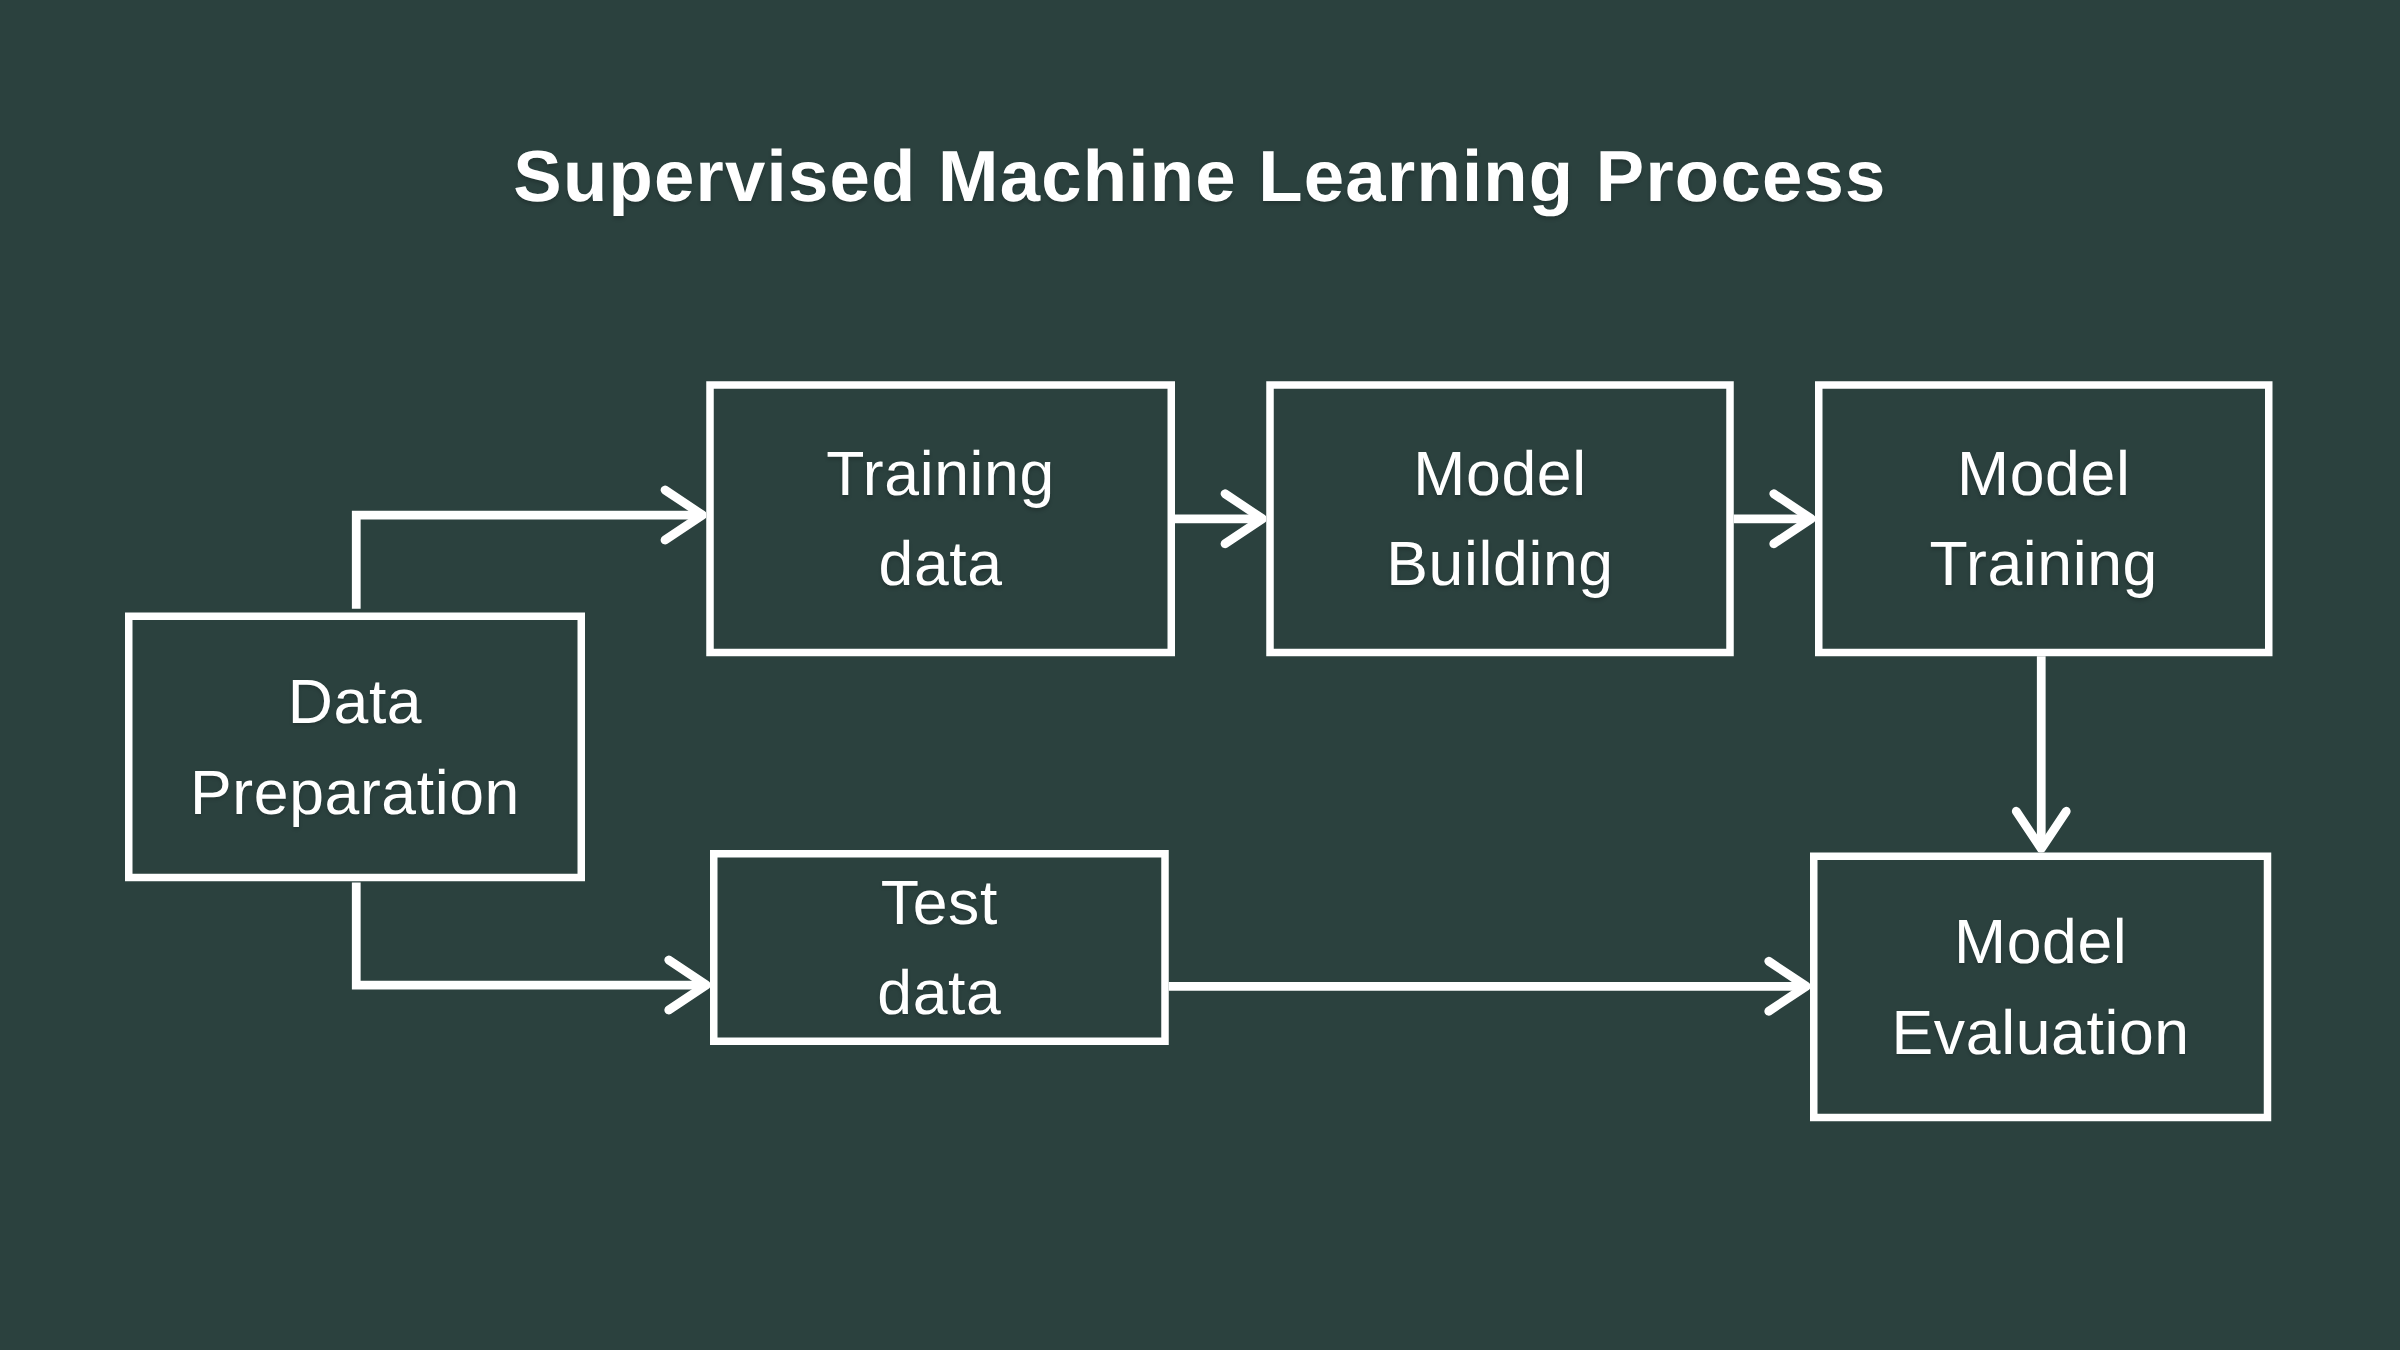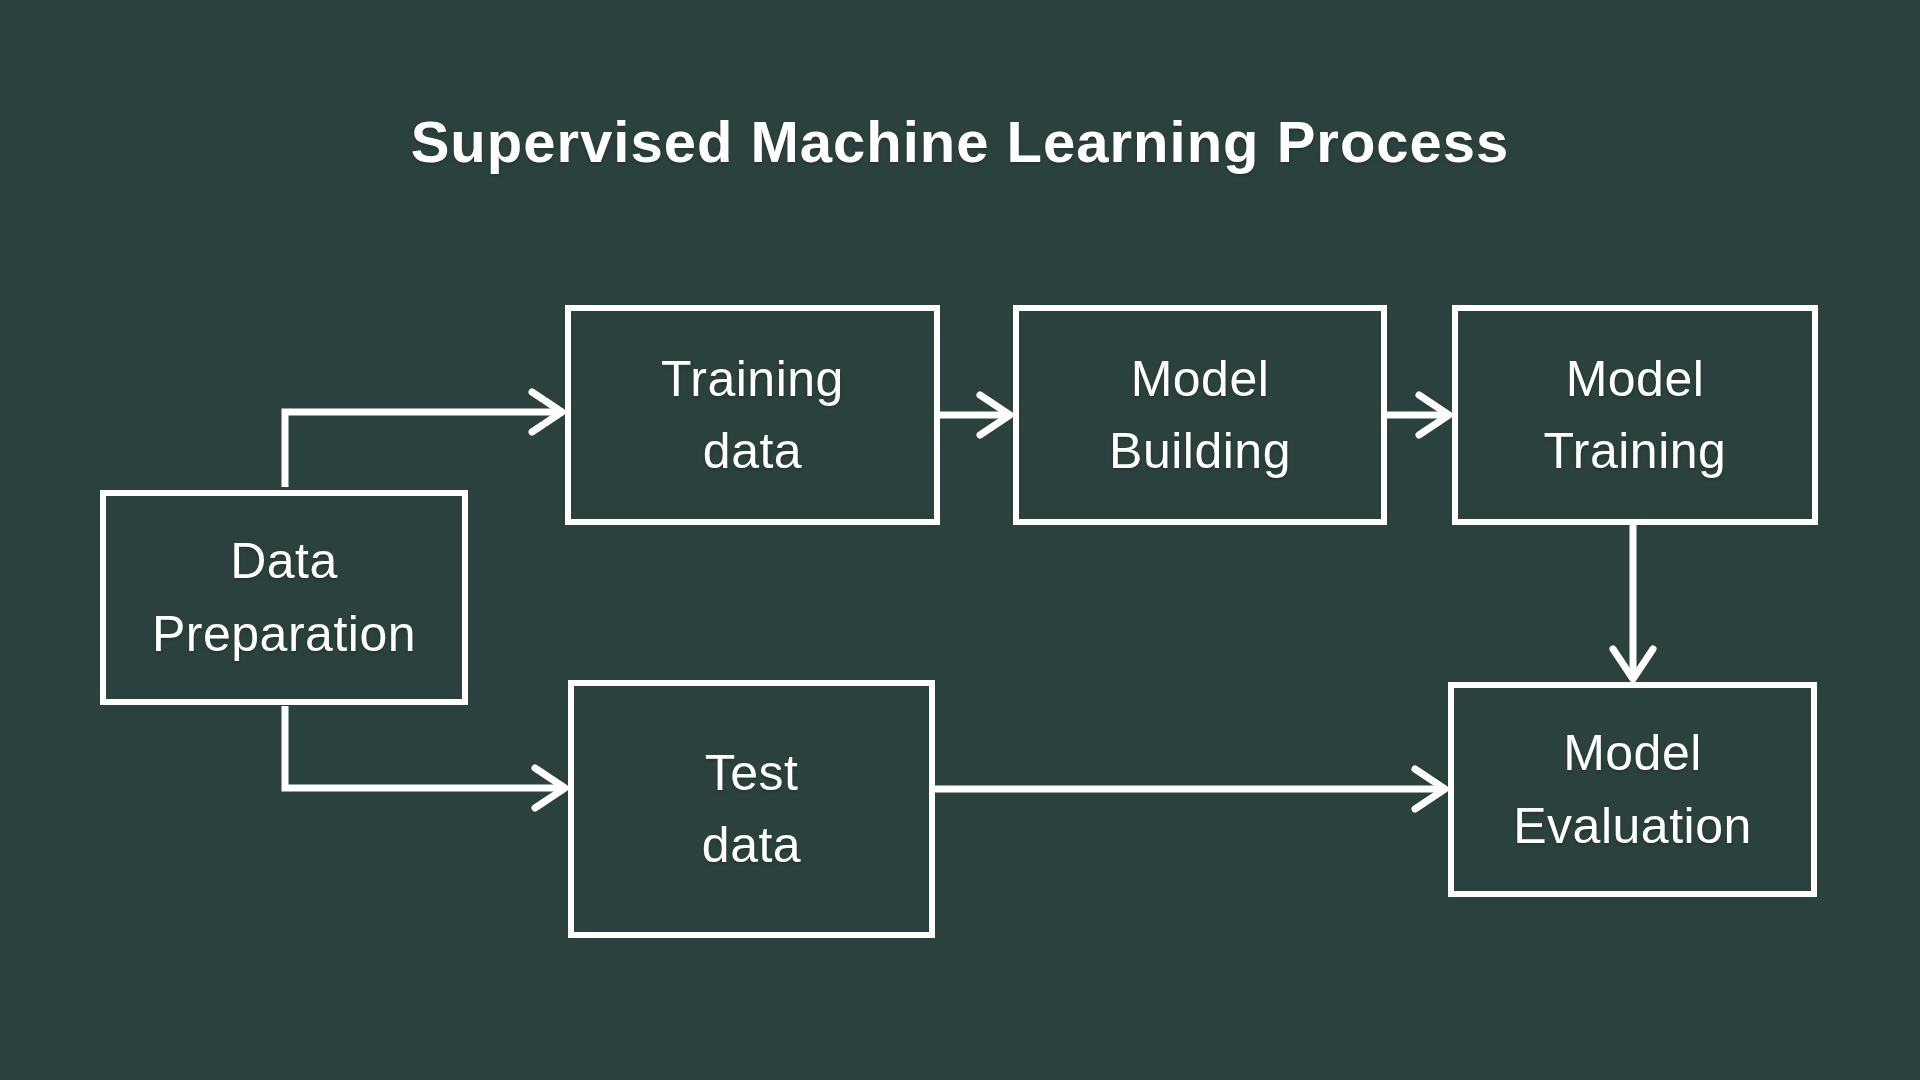--- a/index.html
+++ b/index.html
@@ -47,21 +47,21 @@
     font-weight: 500;
     line-height: 1.45;
     letter-spacing: 0.5px;
     white-space: pre-line;
     text-shadow: 0 2px 3px rgba(0,0,0,0.18);
   }
   .node-data-preparation { left: 100px;  top: 490px; width: 368px; height: 215px; }
   .node-training-data    { left: 565px;  top: 305px; width: 375px; height: 220px; }
   .node-model-building   { left: 1013px; top: 305px; width: 374px; height: 220px; }
   .node-model-training   { left: 1452px; top: 305px; width: 366px; height: 220px; }
-  .node-test-data        { left: 568px;  top: 680px; width: 367px; height: 258px; }
+  .node-test-data        { left: 568px;  top: 680px; width: 367px; height: 156px; }
   .node-model-evaluation { left: 1448px; top: 682px; width: 369px; height: 215px; }
 </style>
 </head>
 <body>
 
 <div class="canvas">
 
   <h1 class="diagram-title">Supervised Machine Learning Process</h1>
 
   <svg class="arrow-layer" width="1920" height="1080" viewBox="0 0 1920 1080" fill="none" stroke="#FFFFFF" stroke-width="7">

